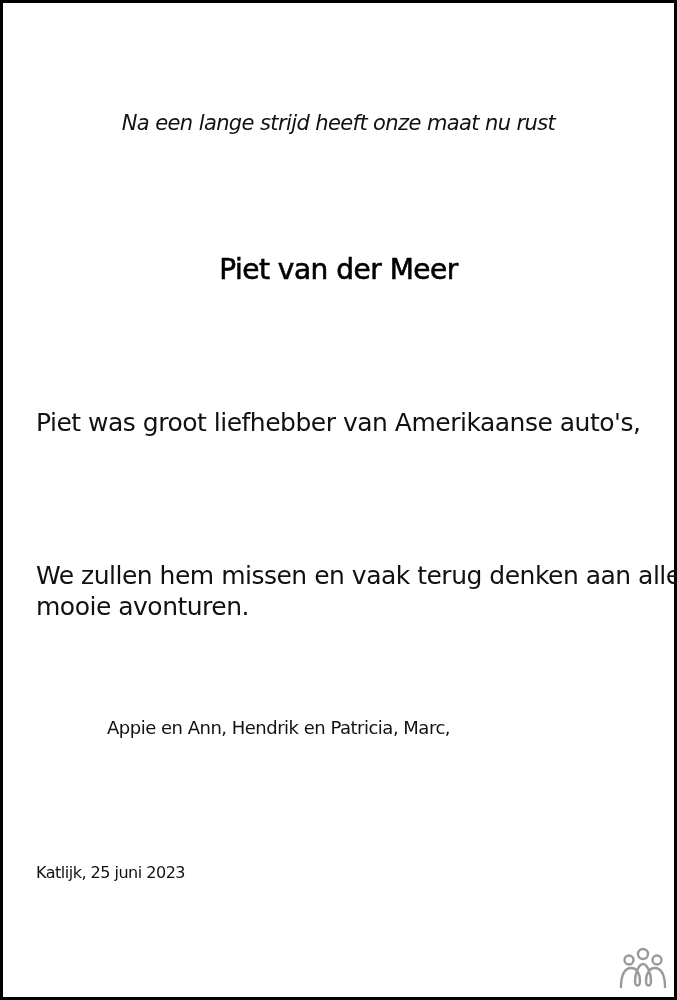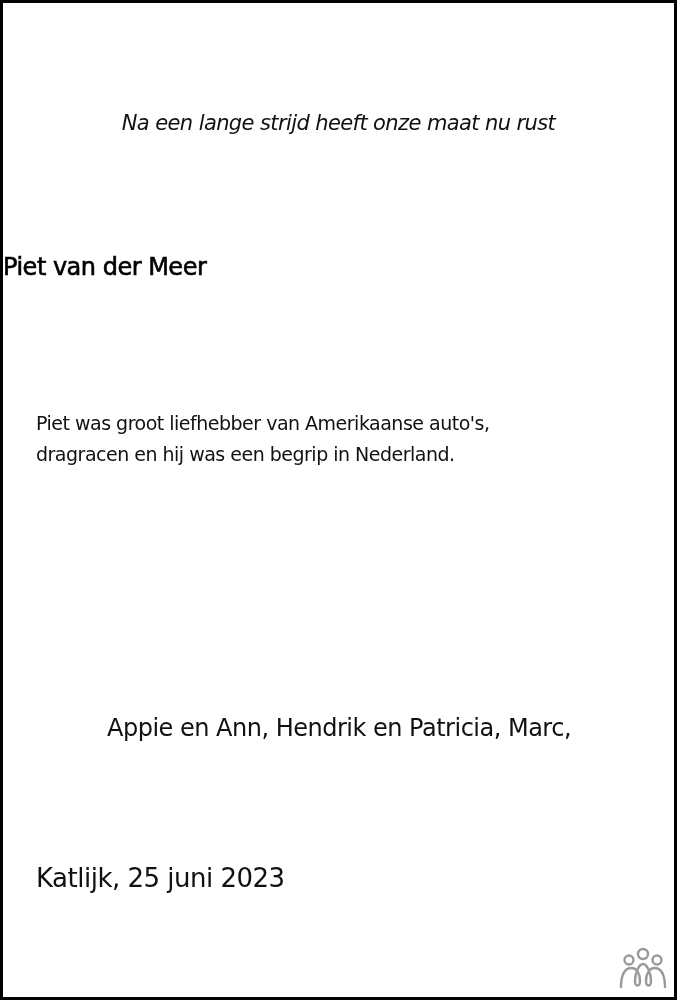--- a/index.html
+++ b/index.html
@@ -17,65 +17,68 @@
     position: absolute; left: 0; right: 0; top: 108px;
     text-align: center;
     font-family: "DejaVu Sans", sans-serif;
     font-style: italic;
     font-size: 21px;
     letter-spacing: -0.6px;
     color: #111;
   }
   .name {
     position: absolute; left: 0; right: 0; top: 250px;
-    text-align: left;
+    text-align: center;
     font-family: "DejaVu Sans", sans-serif;
-    font-size: 24px;
+    font-size: 28px;
     font-weight: normal;
     letter-spacing: -0.5px;
     -webkit-text-stroke: 0.6px #000;
     color: #000;
   }
   .para {
     position: absolute; left: 33px; width: 620px;
-    font-size: 19px;
+    font-size: 25px;
     line-height: 30.5px;
     letter-spacing: -0.5px;
     color: #111;
   }
   .para1 { top: 405px; }
   .para2 { top: 558px; }
   .para .line { display: block; white-space: nowrap; }
   .signers {
     position: absolute; left: 104px; top: 710px;
-    font-size: 24px; line-height: 30.5px; letter-spacing: -0.5px;
+    font-size: 18px; line-height: 30.5px; letter-spacing: -0.5px;
   }
   .signers .line { display: block; white-space: nowrap; }
   .place-date {
     position: absolute; left: 33px; top: 860px;
-    font-size: 26px; letter-spacing: -0.5px;
+    font-size: 16px; letter-spacing: -0.5px;
   }
   .logo {
     position: absolute; left: 615px; top: 944px;
     width: 50px; height: 42px;
   }
 </style>
 </head>
 <body>
 
 <div class="card">
   <div class="intro">Na een lange strijd heeft onze maat nu rust</div>
 
   <div class="name">Piet van der Meer</div>
 
   <div class="para para1">
     <span class="line">Piet was groot liefhebber van Amerikaanse auto's,</span>
-    <span class="line">dragracen en hij was een begrip in Nederland.</span>
   </div>
 
+  <div class="para para2">
+    <span class="line">We zullen hem missen en vaak terug denken aan alle</span>
+    <span class="line">mooie avonturen.</span>
+  </div>
 
   <div class="signers">
     <span class="line">Appie en Ann, Hendrik en Patricia, Marc,</span>
   </div>
 
   <div class="place-date">Katlijk, 25 juni 2023</div>
 
   <div class="logo">
     <svg width="50" height="42" viewBox="0 0 50 42" fill="none" stroke="#9a9a9a" stroke-width="2.4" stroke-linecap="round">
       <circle cx="25" cy="7" r="5"></circle>

